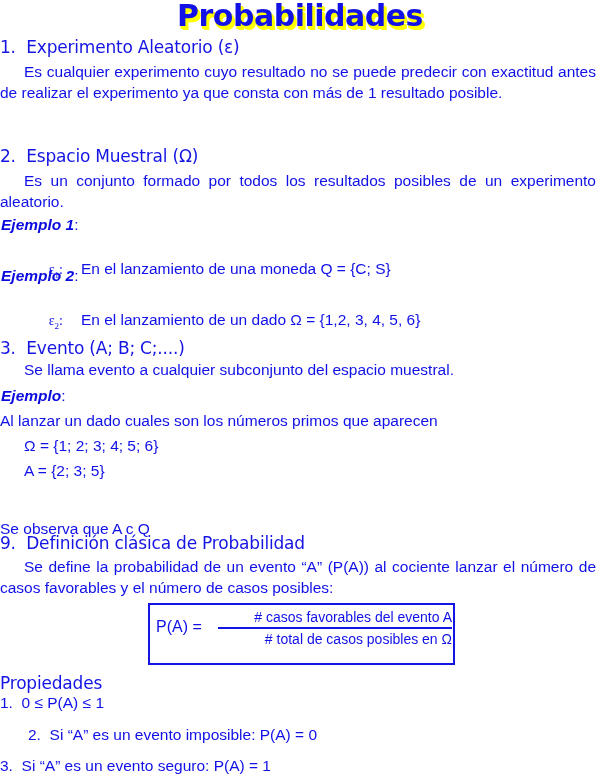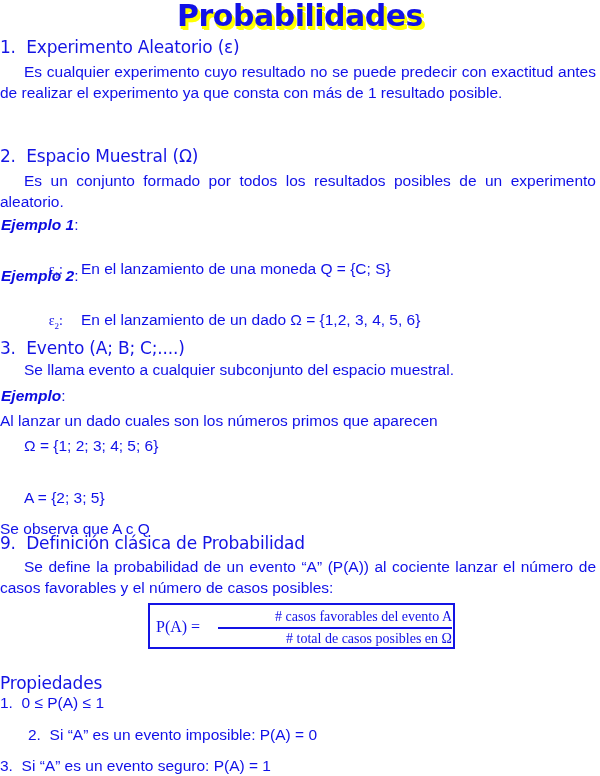--- a/index.html
+++ b/index.html
@@ -13,22 +13,22 @@
        color: #1414e4; white-space: nowrap; letter-spacing: -0.2px; }
   .p { position: absolute; left: 0; width: 596px; font-size: 15.5px; line-height: 21px;
        text-align: justify; }
   .p .ind { display: inline-block; width: 24px; }
   .line { position: absolute; font-size: 15.5px; white-space: nowrap; }
   .ex { position: absolute; left: 1px; font-size: 15.5px; font-weight: bold; font-style: italic;
         color: #0b0be0; white-space: nowrap; }
   .ex .colon { font-weight: normal; font-style: normal; }
   .eps { font-family: Liberation Serif, serif; font-size: 14px; margin-left: 16px; }
   .eps sub { font-size: 9px; }
-  .formula-box { position: absolute; left: 148px; top: 603px; width: 307px; height: 46px;
-                 border: 2px solid #1414e4; box-sizing: border-box; font-family: Liberation Serif, serif; }
+  .formula-box { position: absolute; left: 148px; top: 603px; width: 307px; height: 62px;
+                 border: 2px solid #1414e4; box-sizing: border-box; }
   .fA { position: absolute; left: 6px; top: 13px; font-size: 16px; white-space: nowrap; }
   .frac { position: absolute; left: 68px; top: 3px; width: 234px; text-align: right; font-size: 14px; }
   .num { display: block; line-height: 18px; }
   .bar { display: block; height: 1.5px; background: #1414e4; margin: 1px 0 1px 0; }
   .den { display: block; line-height: 18px; }
   .sp { display: inline-block; width: 18px; }
 </style>
 </head>
 <body>
 
@@ -48,21 +48,21 @@
 <div class="ex" style="top:267px;"><span>Ejemplo 2</span><span class="colon">:</span></div>
 <div class="line" style="left:24px; top:293px;">
   <span class="eps"><span>ε</span><sub>2</sub>:</span><span class="sp"></span><span>En el lanzamiento de un dado Ω = {1,2, 3, 4, 5, 6}</span>
 </div>
 
 <div class="h" style="top:338px;">3.  Evento (A; B; C;....)</div>
 <div class="line" style="left:24px; top:361px;">Se llama evento a cualquier subconjunto del espacio muestral.</div>
 <div class="ex" style="top:387px;"><span>Ejemplo</span><span class="colon">:</span></div>
 <div class="line" style="left:0px; top:412px;">Al lanzar un dado cuales son los números primos que aparecen</div>
 <div class="line" style="left:24px; top:437px;">Ω = {1; 2; 3; 4; 5; 6}</div>
-<div class="line" style="left:24px; top:489px;">A = {2; 3; 5}</div>
+<div class="line" style="left:24px; top:462px;">A = {2; 3; 5}</div>
 <div class="line" style="left:0px; top:488px;margin-top:32px;">Se observa que A c Q</div>
 
 <div class="h" style="top:533px;">9.  Definición clásica de Probabilidad</div>
 <div class="p" style="top:556px;"><span class="ind"></span><span>Se define la probabilidad de un evento “A” (P(A)) al cociente lanzar el número de casos favorables y el número de casos posibles:</span></div>
 
 <div class="formula-box">
   <span class="fA">P(A) =</span>
   <div class="frac">
     <span class="num"># casos favorables del evento A</span>
     <span class="bar"></span>

